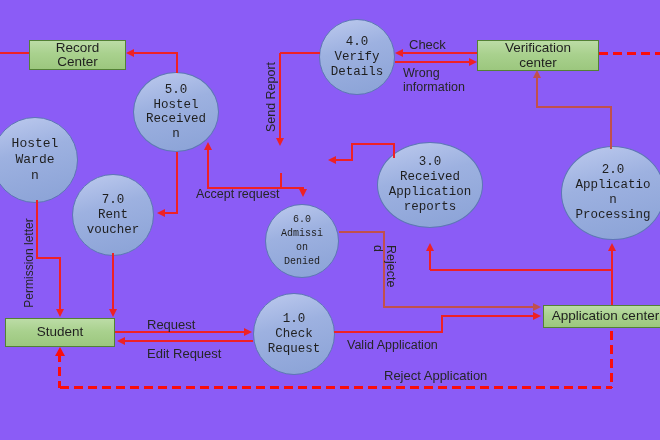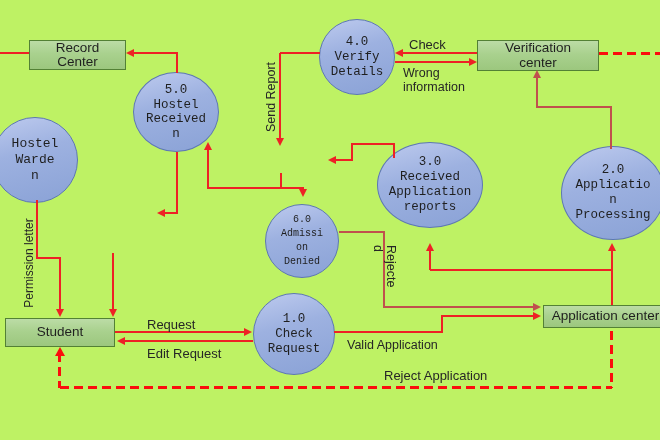--- a/index.html
+++ b/index.html
@@ -1,17 +1,17 @@
 <!DOCTYPE html>
 <html style="--line_red: #ee2125; --line_dark: #c0504d; --dash_red: #fb0d0d; --entity_fill: #a9d18e; --entity_border: #538135; --process_fill: #8faadc; --process_border: #5d77b4; --text: #1f1f1f;"><head>
 <meta charset="utf-8">
 <style>
   html,body{margin:0;padding:0;background:#fff;}
   #canvas{
-    position:relative;width:660px;height:440px;background:#bef264;overflow:hidden;
+    position:relative;width:660px;height:440px;background:#8b5cf6;overflow:hidden;
     font-family:"Liberation Sans","DejaVu Sans",sans-serif;color:#1f1f1f;
   }
   
   .entity{
     position:absolute;box-sizing:border-box;
     background:linear-gradient(180deg,#bcdca6 0%,#a9d18e 45%,#9cc77e 100%);
     border:1.6px solid #538135;
     display:flex;flex-direction:column;align-items:center;justify-content:center;
     font-size:13.5px;line-height:14.5px;text-align:center;
   }
@@ -64,20 +64,25 @@
   <div class="process" style="left:-8px;top:117px;width:86px;height:86px;font-size:13px;line-height:16px;">
     <span>Hostel</span>
     <span>Warde</span>
     <span>n</span>
   </div>
   <div class="process" style="left:133px;top:72px;width:86px;height:80px;line-height:14.5px;">
     <span>5.0</span>
     <span>Hostel</span>
     <span>Received</span>
     <span>n</span>
+  </div>
+  <div class="process" style="left:72px;top:174px;width:82px;height:82px;">
+    <span>7.0</span>
+    <span>Rent</span>
+    <span>voucher</span>
   </div>
   <div class="process" style="left:319px;top:19px;width:76px;height:76px;">
     <span>4.0</span>
     <span>Verify</span>
     <span>Details</span>
   </div>
   <div class="process" style="left:265px;top:204px;width:74px;height:74px;line-height:14px;font-size:10px;">
     <span>6.0</span>
     <span>Admissi</span>
     <span>on</span>
@@ -171,20 +176,21 @@
 
   <div class="dash-h" style="left:599px;top:52px;width:61px;"></div>
   <div class="dash-v" style="left:610px;top:331px;height:57px;"></div>
   <div class="dash-h" style="left:60px;top:386px;width:552px;"></div>
   <div class="dash-v" style="left:58px;top:353px;height:35px;"></div>
   <div class="ar dash up" style="left:55px;top:347px;"></div>
 
   <div class="lbl" style="left:409px;top:37px;">Check</div>
   <div class="lbl sm" style="left:403px;top:67px;width:72px;white-space:normal;line-height:13.5px;">Wrong information</div>
   <div class="lbl sm rot-ccw" style="left:230px;top:90px;width:82px;">Send Report</div>
+  <div class="lbl sm" style="left:196px;top:187px;">Accept request</div>
   <div class="lbl sm rot-ccw" style="left:-19px;top:256px;width:96px;font-size:12px;">Permission letter</div>
   <div class="lbl" style="left:147px;top:317px;">Request</div>
   <div class="lbl" style="left:147px;top:346px;">Edit Request</div>
   <div class="lbl sm" style="left:347px;top:306px;margin-top:32px;">Valid Application</div>
   <div class="lbl sm rot-cw" style="left:357px;top:257px;width:52px;height:28px;">
     <span style="display:block;">Rejecte</span>
     <span style="display:block;">d</span>
   </div>
   <div class="lbl" style="left:384px;top:368px;">Reject Application</div>
 

